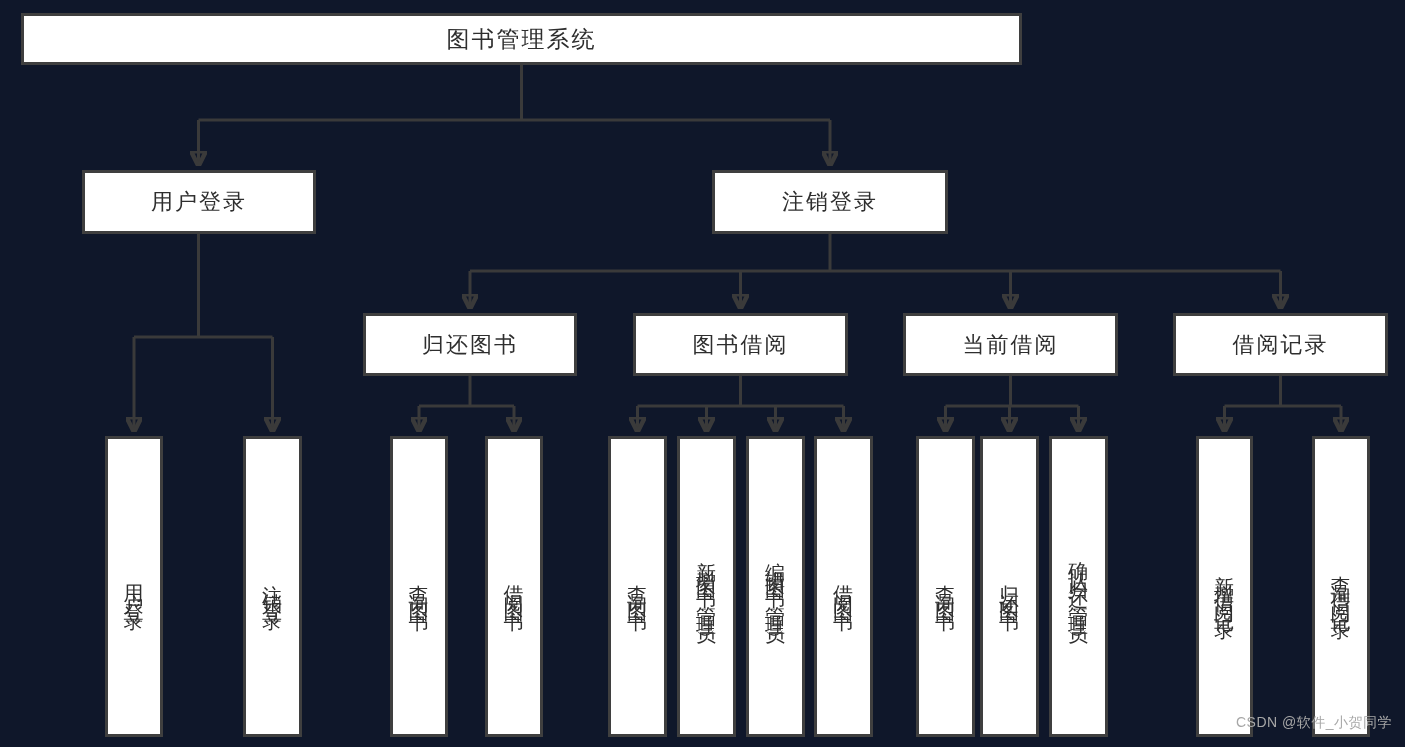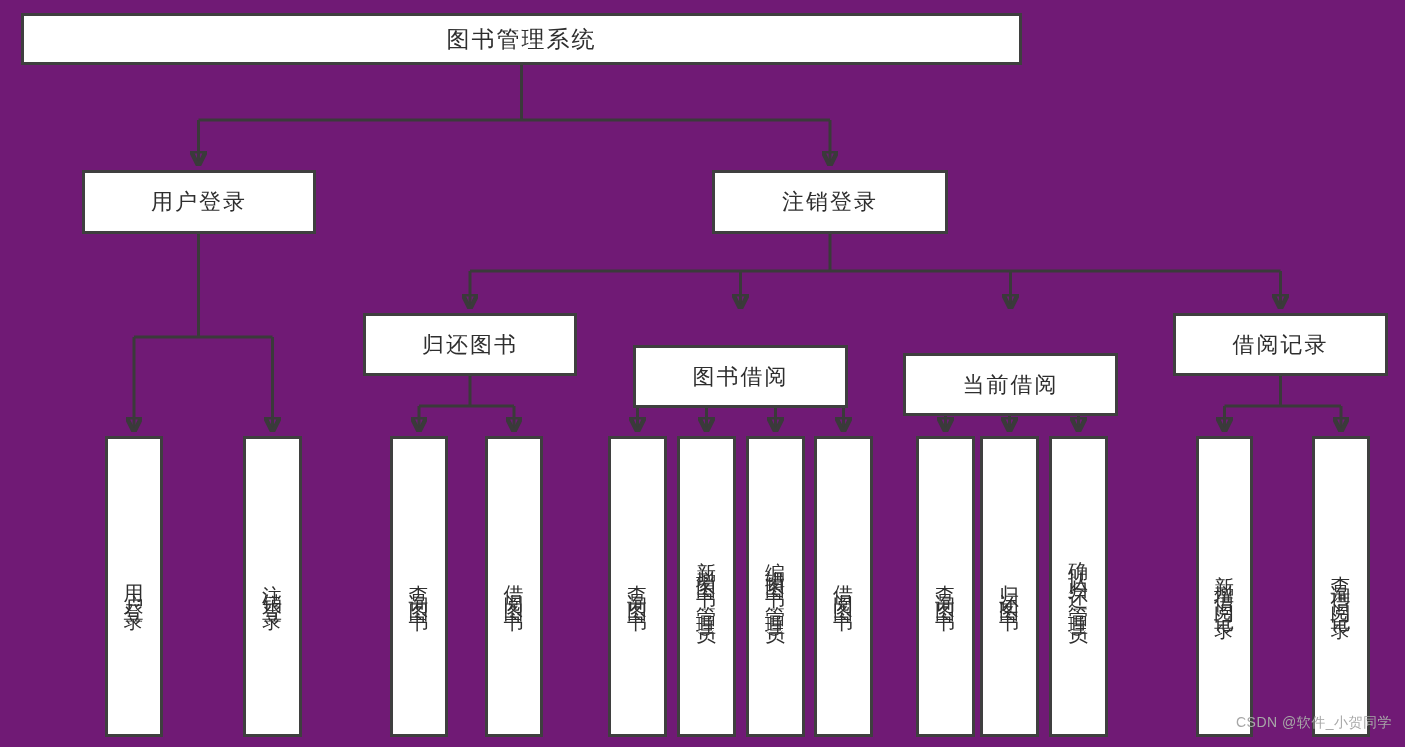--- a/index.html
+++ b/index.html
@@ -4,21 +4,21 @@
 <style>
   html, body {
     margin: 0;
     padding: 0;
     background: #ffffff;
   }
   .canvas {
     position: relative;
     width: 1405px;
     height: 747px;
-    background: #701a75;
+    background: #0f172a;
     font-family: "Liberation Sans", "DejaVu Sans", sans-serif;
     overflow: hidden;
   }
   svg.connectors {
     position: absolute;
     left: 0;
     top: 0;
     width: 1405px;
     height: 747px;
   }
@@ -108,22 +108,22 @@
     <path d="M1224.5 406 V430" marker-end="url(#arrow)"></path>
     <path d="M1341 406 V430" marker-end="url(#arrow)"></path>
   </svg>
 
   <div class="box h root" style="left:21px; top:13px; width:1001px; height:52px;">图书管理系统</div>
 
   <div class="box h" style="left:82px; top:170px; width:234px; height:64px;">用户登录</div>
   <div class="box h" style="left:712px; top:170px; width:236px; height:64px;">注销登录</div>
 
   <div class="box h" style="left:363px; top:313px; width:214px; height:63px;">归还图书</div>
-  <div class="box h" style="left:633px; top:313px; width:215px; height:63px;margin-top:32px;">图书借阅</div>
-  <div class="box h" style="left:903px; top:313px; width:215px; height:63px;margin-top:40px;">当前借阅</div>
+  <div class="box h" style="left:633px; top:313px; width:215px; height:63px;">图书借阅</div>
+  <div class="box h" style="left:903px; top:313px; width:215px; height:63px;">当前借阅</div>
   <div class="box h" style="left:1173px; top:313px; width:215px; height:63px;">借阅记录</div>
 
   <div class="box v" style="left:105px; top:436px; width:58px; height:301px;">用户登录</div>
   <div class="box v" style="left:243px; top:436px; width:59px; height:301px;">注销登录</div>
 
   <div class="box v" style="left:390px; top:436px; width:58px; height:301px;">查询图书</div>
   <div class="box v" style="left:485px; top:436px; width:58px; height:301px;">借阅图书</div>
 
   <div class="box v" style="left:608px; top:436px; width:59px; height:301px;">查询图书</div>
   <div class="box v" style="left:677px; top:436px; width:59px; height:301px;">新增图书（管理员）</div>

